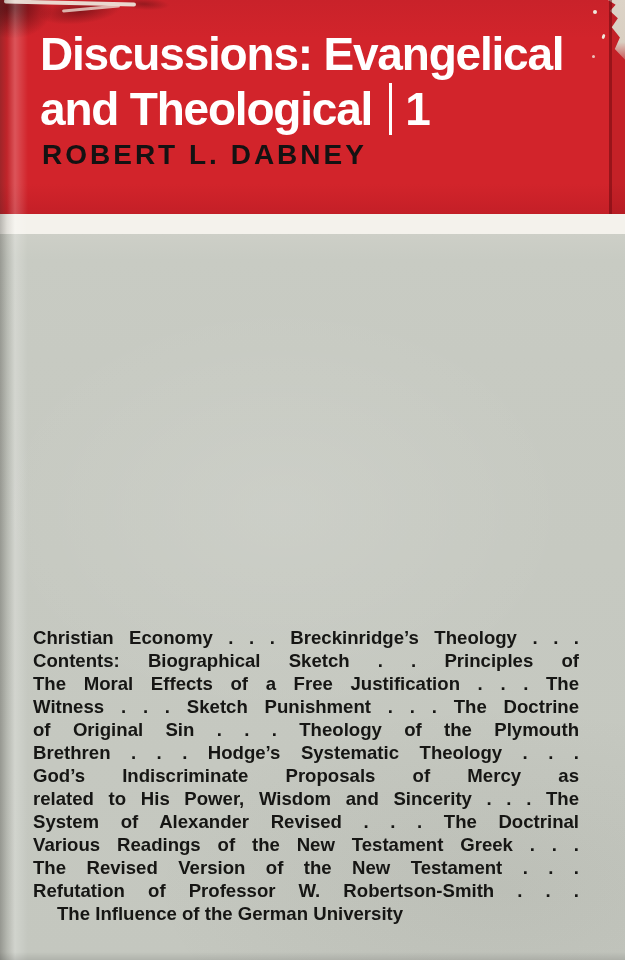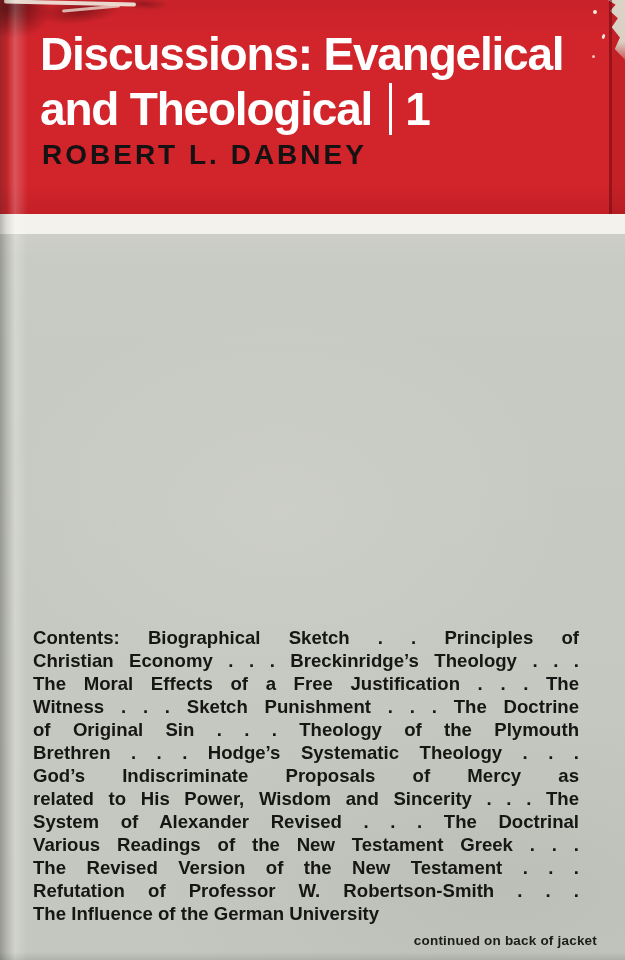--- a/index.html
+++ b/index.html
@@ -91,21 +91,21 @@
   
   .contents {
     position:absolute; left:33px; top:626px; width:546px;
     color: var(--text-black, #161614);
     font-weight:bold; font-size:18.6px;
   }
   .contents-line {
     height:23px; line-height:23px;
     text-align:justify; text-align-last:justify;
   }
-  .contents-line:last-child { text-align-last:left; }
+  .contents-line:last-child { text-align-last:left;margin-left:24px; }
 
   .footer-note {
     position:absolute; right:52px; top:933px;
     color:#1c1c1a; font-weight:bold; font-size:13.5px; letter-spacing:.2px;
   }
 </style>
 </head>
 <body>
 
 <div class="cover">
@@ -131,33 +131,32 @@
     <div class="author">ROBERT L. DABNEY</div>
   </div>
 
   <div class="white-band"></div>
 
   <div class="gray-area">
     <div class="paper-light"></div>
   </div>
 
   <div class="contents">
+      <div class="contents-line">Christian Economy . . . Breckinridge’s Theology . . .</div>
       <div class="contents-line">Contents: Biographical Sketch . . Principles of</div>
-      <div class="contents-line">Christian Economy . . . Breckinridge’s Theology . . .</div>
       <div class="contents-line">The Moral Effects of a Free Justification . . . The</div>
       <div class="contents-line">Witness . . . Sketch Punishment . . . The Doctrine</div>
       <div class="contents-line">of Original Sin . . . Theology of the Plymouth</div>
       <div class="contents-line">Brethren . . . Hodge’s Systematic Theology . . .</div>
       <div class="contents-line">God’s Indiscriminate Proposals of Mercy as</div>
       <div class="contents-line">related to His Power, Wisdom and Sincerity . . . The</div>
       <div class="contents-line">System of Alexander Revised . . . The Doctrinal</div>
       <div class="contents-line">Various Readings of the New Testament Greek . . .</div>
       <div class="contents-line">The Revised Version of the New Testament . . .</div>
       <div class="contents-line">Refutation of Professor W. Robertson-Smith . . .</div>
       <div class="contents-line">The Influence of the German University</div>
     </div>
 
-  <div class="footer-note">continued on back of jacket</div>
 
   <div class="left-shade"></div>
   <div class="right-shade"></div>
   <div class="bottom-shade"></div>
 </div>
 
 </body></html>

